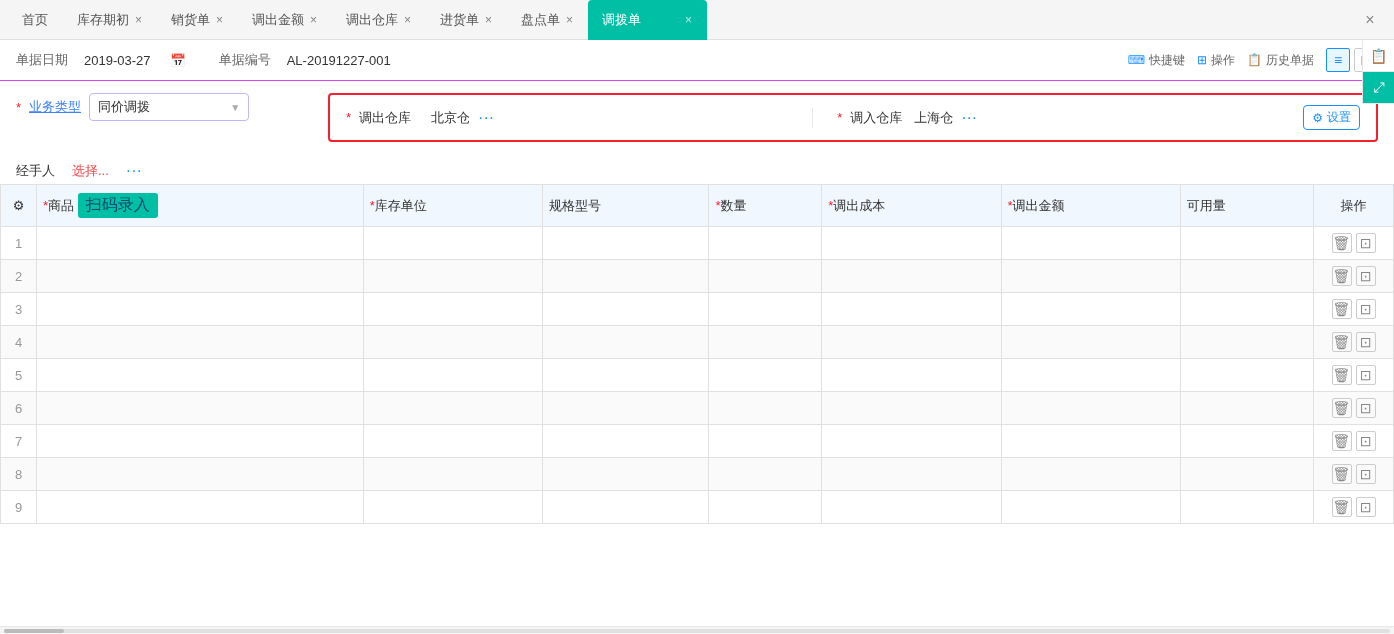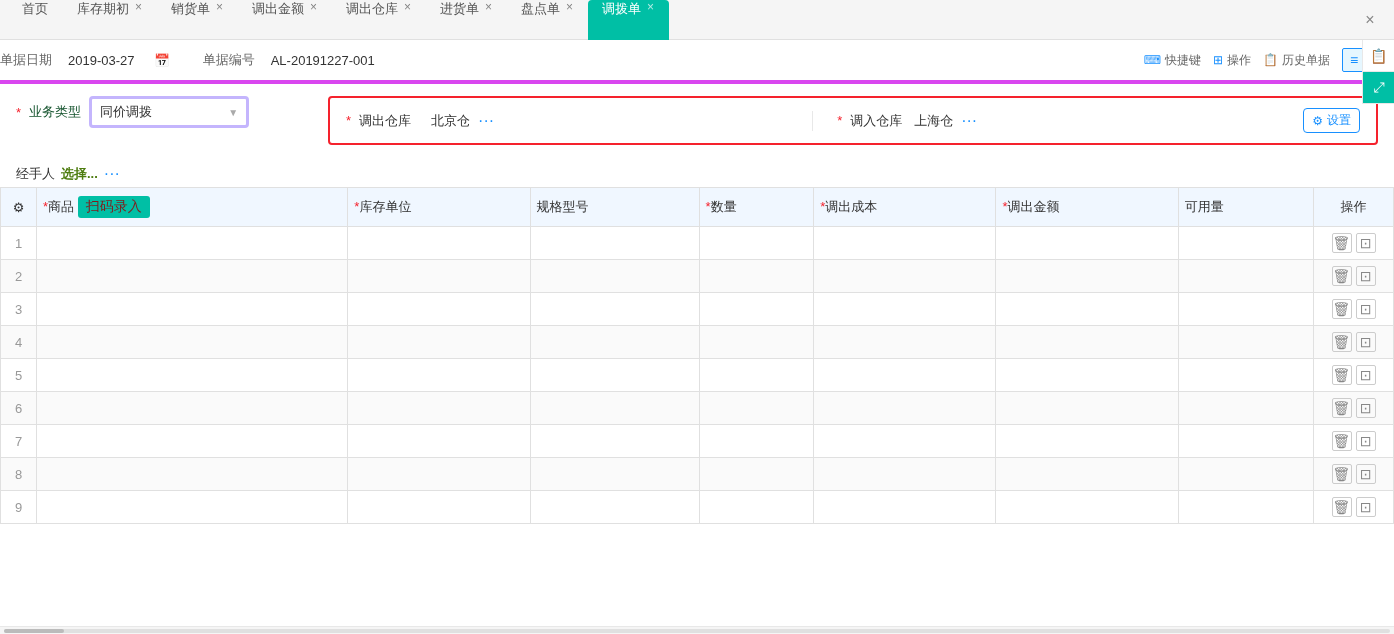--- a/index.html
+++ b/index.html
@@ -4,61 +4,61 @@
   <style>
     * { box-sizing: border-box; margin: 0; padding: 0; }
     body { font-family: "Microsoft YaHei", "PingFang SC", sans-serif; font-size: 13px; background: #fff; color: #333; overflow: hidden; }
     
     
     .tab-bar {
       display: flex; align-items: center; border-bottom: 1px solid #e0e0e0;
       background: #f5f5f5; height: 40px; padding: 0 8px;
     }
     .tab-item {
-      display: flex; align-items: flex-start; padding: 0 14px; height: 40px;
+      display: flex; align-items: center; padding: 0 14px; height: 40px;
       cursor: pointer; font-size: 13px; color: #555; white-space: nowrap;
       border-right: 1px solid transparent; position: relative;
     }
     .tab-item.active {
-      background: #00bfa5; color: #fff; border-radius: 4px 4px 0 0;
+      background: #00bfa5; color: #fff; border-radius: 4px 4px 0 0; gap: 38px;
     }
     .tab-item .close-btn {
       margin-left: 6px; font-size: 12px; cursor: pointer; opacity: 0.7;
     }
     .tab-spacer { flex: 1; }
     .tab-close-all {
       width: 32px; height: 32px; display: flex; align-items: center; justify-content: center;
       cursor: pointer; color: #888; font-size: 16px;
     }
 
     
     .toolbar {
-      display: flex; align-items: center; padding: 8px 0; border-bottom: 4px solid #d946ef;
+      display: flex; align-items: center; padding: 8px 16px; border-bottom: 1px solid #d946ef;
       background: #fff; gap: 16px;
     }
     .toolbar-label { color: #666; font-size: 13px; }
     .toolbar-value { color: #333; font-size: 13px; }
     .toolbar-date-icon { color: #00bfa5; margin-left: 4px; cursor: pointer; }
     .toolbar-right { margin-left: auto; display: flex; align-items: center; gap: 12px; }
     .toolbar-action { display: flex; align-items: center; gap: 4px; color: #666; cursor: pointer; font-size: 12px; }
     .view-toggle { display: flex; gap: 4px; }
     .view-btn { 
       width: 24px; height: 24px; display: flex; align-items: center; justify-content: center;
       cursor: pointer; color: #888; font-size: 14px; border: 1px solid #ccc; border-radius: 2px;
     }
     .view-btn.active { background: #e6f7ff; border-color: #1890ff; color: #1890ff; }
 
     
     .form-section {
       padding: 12px 16px; background: #fff; display: flex; align-items: flex-start; gap: 16px;
     }
     .form-row { display: flex; align-items: center; gap: 8px; }
-    .field-name { color: #14532d; }
+    .field-name { color: #3b82f6; text-decoration: underline; }
     .field-select {
-      display: flex; align-items: center; border: 3px solid #c4b5fd;
+      display: flex; align-items: center; border: 1px solid #c4b5fd;
       border-radius: 4px; padding: 4px 8px; min-width: 160px; cursor: pointer; background: #fff;
     }
     .dropdown-arrow { color: #aaa; font-size: 10px; margin-left: auto; }
     .dots-btn { color: #1890ff; cursor: pointer; font-size: 16px; }
 
     
     .warehouse-box {
       border: 2px solid #f5222d; border-radius: 4px; padding: 10px 16px;
       flex: 1; display: flex; align-items: center; gap: 24px;
       margin-left: 16px;
@@ -66,43 +66,43 @@
     .warehouse-field { display: flex; align-items: center; gap: 8px; flex: 1; }
     .warehouse-divider { width: 1px; height: 20px; background: #e8e8e8; }
     .settings-btn {
       display: flex; align-items: center; gap: 4px; color: #1890ff;
       cursor: pointer; border: 1px solid #1890ff; border-radius: 4px;
       padding: 3px 8px; font-size: 12px; white-space: nowrap;
     }
 
     
     .person-row {
-      padding: 8px 16px 4px; display: flex; align-items: center; gap: 6px;
-    }
-    .person-placeholder { color: #4d7c0f; font-weight: bold; }
+      padding: 8px 16px 4px; display: flex; align-items: center; gap: 17px;
+    }
+    .person-placeholder { color: #ef4444; }
     
     
     .table-wrapper { overflow: auto; flex: 1; }
     table { width: 100%; border-collapse: collapse; font-size: 13px; }
     thead tr { background: #f0f7ff; }
     th {
       padding: 8px 6px; text-align: left; border: 1px solid #e0e0e0;
       font-weight: normal; white-space: nowrap; color: #333;
     }
     td {
       padding: 6px 6px; border: 1px solid #e0e0e0;
       height: 32px; color: #333;
     }
     tr:nth-child(even) td { background: #fafafa; }
     .row-num { color: #999; text-align: center; width: 36px; }
     .subtotal-row td { background: #fff8e1 !important; font-size: 13px; }
     .required-mark { color: #f5222d; }
     .scan-btn {
-      background: #00bfa5; color: #7f1d1d; border: none; border-radius: 3px;
-      padding: 2px 8px; cursor: pointer; font-size: 14px; white-space: nowrap;
+      background: #00bfa5; color: #0c4a6e; border: none; border-radius: 3px;
+      padding: 2px 8px; cursor: pointer; font-size: 16px; white-space: nowrap;
     }
     .col-settings { width: 32px; text-align: center; }
     .col-action { width: 80px; text-align: center; }
     .action-icons { display: flex; gap: 4px; justify-content: center; }
     .action-icon {
       width: 20px; height: 20px; display: flex; align-items: center; justify-content: center;
       cursor: pointer; color: #888; font-size: 14px; border: 1px solid #ccc; border-radius: 2px;
     }
 
     

